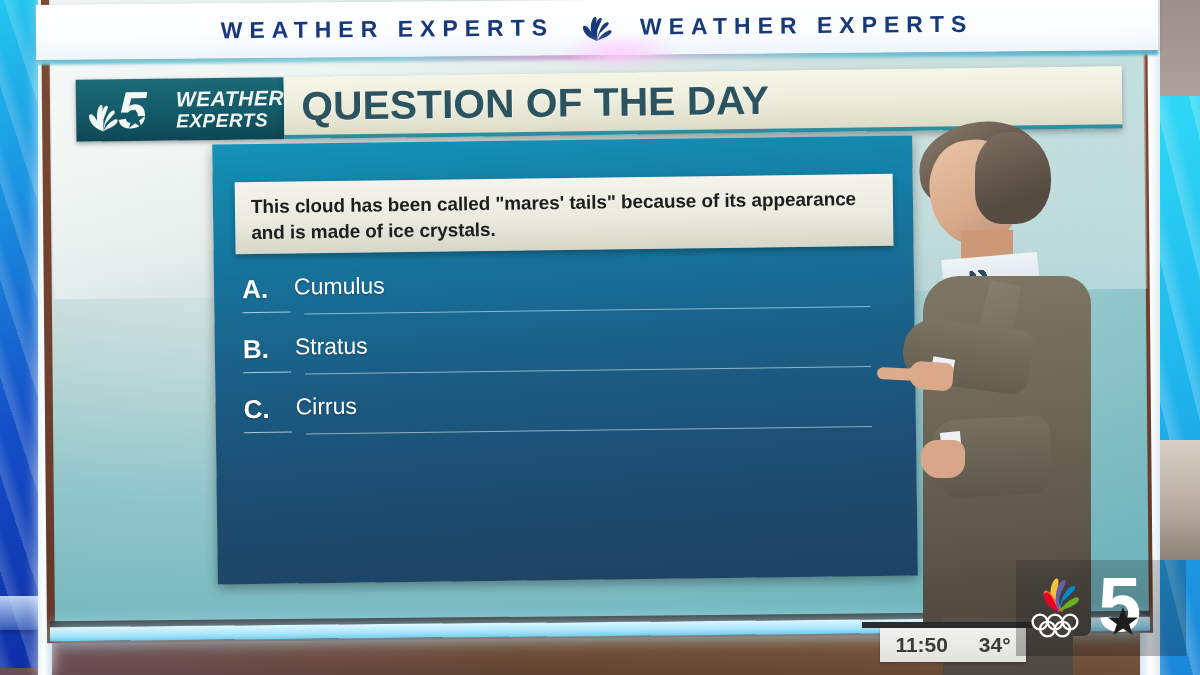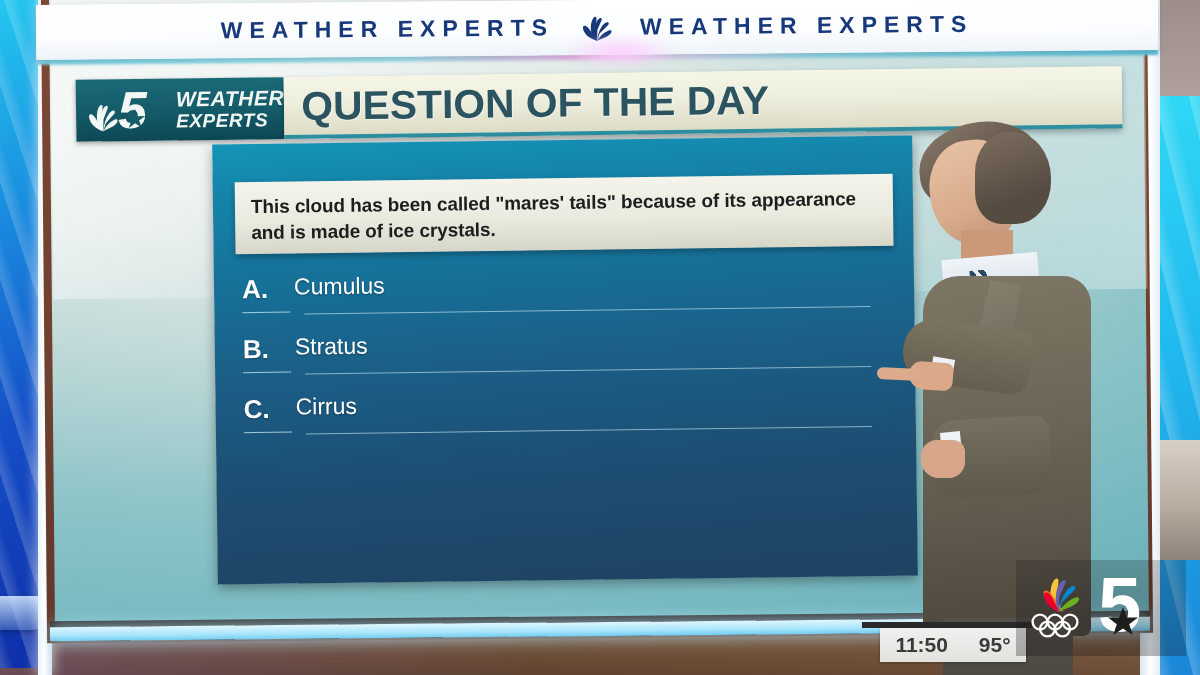--- a/index.html
+++ b/index.html
@@ -413,21 +413,21 @@
     <div class="p-finger"></div>
     <div class="p-arm2"></div>
     <div class="p-cuff2"></div>
     <div class="p-hand2"></div>
     <div class="p-legs"></div>
   </div>
 
   <div class="clock-bug-top"></div>
   <div class="clock-bug">
     <span>11:50</span>
-    <span>95°</span>
+    <span>34°</span>
   </div>
 
   <div class="bug-backing"></div>
   <div class="nbc5-bug">
     <div class="bug-peacock-stack">
       <svg width="50" height="36" viewBox="0 0 34 26">
         <path fill="#f9c33c" d="M17 26 C12 22 10 16 11 10 C11.4 6 13 3 14.6 2 C16 1.2 16.8 2.4 16.6 4.2 L15.6 14 Z"></path>
         <path fill="#f37021" d="M17 26 C8.4 23 4 18.6 3 13.6 C2.6 11.4 3.6 10.2 5.2 10.6 C6.7 11 8.6 12.8 10.2 15.4 L15.8 23 Z" transform="translate(3,0)"></path>
         <path fill="#e4002b" d="M17 26 C10.5 23.6 7 19.6 6.2 15 C5.9 12.6 6.9 11.5 8.4 12 C9.8 12.5 11.4 14.4 12.7 17 L16.4 24 Z"></path>
         <path fill="#6460aa" d="M17 26 C14.4 21 14 15 15.6 9.6 C16.7 5.8 18.6 3.4 20.3 3 C21.9 2.6 22.2 4 21.5 5.6 L17.3 15 Z"></path>

